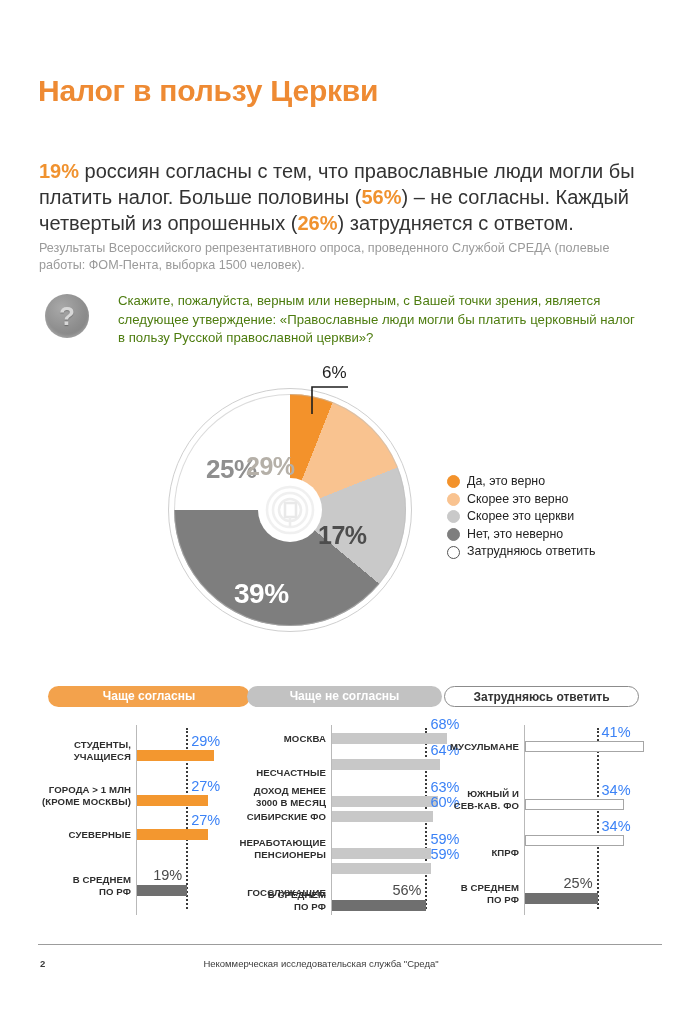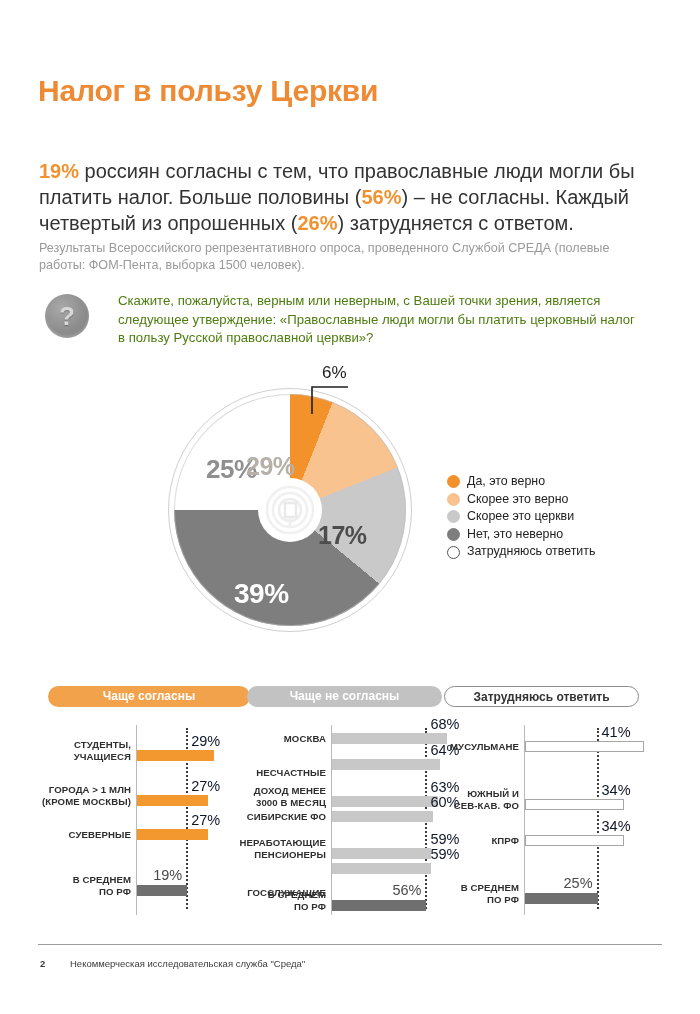--- a/index.html
+++ b/index.html
@@ -244,21 +244,21 @@
     height: 11px;
     box-sizing: border-box;
   }
   .bar.orange { background: #f3972f; }
   .bar.gray   { background: #c8c8c8; }
   .bar.hollow { background: #ffffff; border: 1px solid #a6a6a6; }
   .bar.avg    { background: #6f6f6f; }
   .bar-val {
     position: absolute;
     font-size: 14.5px;
-    color: #0f172a;
+    color: #3b82f6;
     white-space: nowrap;
   }
   .bar-val.dark { color: #4a4a4a; }
 
   
   .footer-rule {
     position: absolute;
     left: 38px;
     top: 944px;
     width: 624px;
@@ -271,20 +271,21 @@
     top: 958px;
     font-size: 9.5px;
     font-weight: bold;
     color: #3a3a3a;
   }
   .footer-org {
     position: absolute;
     left: 0;
     top: 958px;
     width: 572px;
+    text-align: center;
     padding-left: 70px;
     box-sizing: border-box;
     font-size: 9.5px;
     color: #3a3a3a;
   }
 </style>
 </head>
 <body>
 
 <div class="page-title">Налог в пользу Церкви</div>
@@ -428,21 +429,21 @@
       <div class="bar hollow" style="width: 118.9px; top: 0px;"></div>
       <div class="bar-val" style="left: 76.5px; top: -17px;">41%</div>
     </div>
     <div class="bar-row" style="left: 80px; top: 63px;">
       <div class="bar-label" style="white-space: pre-line; top: 0px;">Южный и
 Сев-Кав. ФО</div>
       <div class="bar hollow" style="width: 98.6px; top: 11px;"></div>
       <div class="bar-val" style="left: 76.5px; top: -6px;">34%</div>
     </div>
     <div class="bar-row" style="left: 80px; top: 110px;">
-      <div class="bar-label" style="white-space: pre-line; top: 0px;">КПРФ</div>
+      <div class="bar-label" style="white-space: pre-line; top: 12px;">КПРФ</div>
       <div class="bar hollow" style="width: 98.6px; top: 0px;"></div>
       <div class="bar-val" style="left: 76.5px; top: -17px;">34%</div>
     </div>
     <div class="bar-row" style="left: 80px; top: 157px;">
       <div class="bar-label" style="white-space: pre-line; top: 0px;">В среднем
 по РФ</div>
       <div class="bar avg" style="width: 72.5px; top: 11px;"></div>
       <div class="bar-val dark" style="left: 38.5px; top: -7px;">25%</div>
     </div>
   </div>

